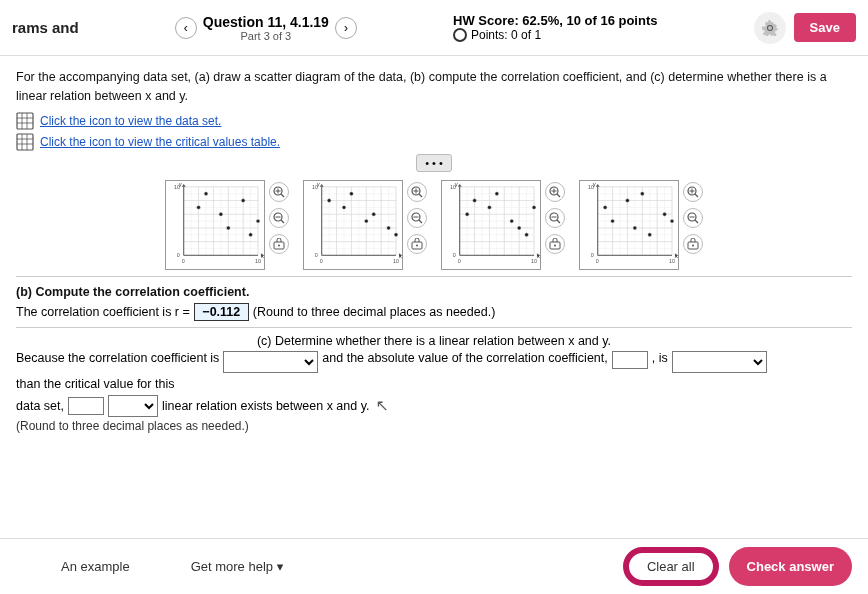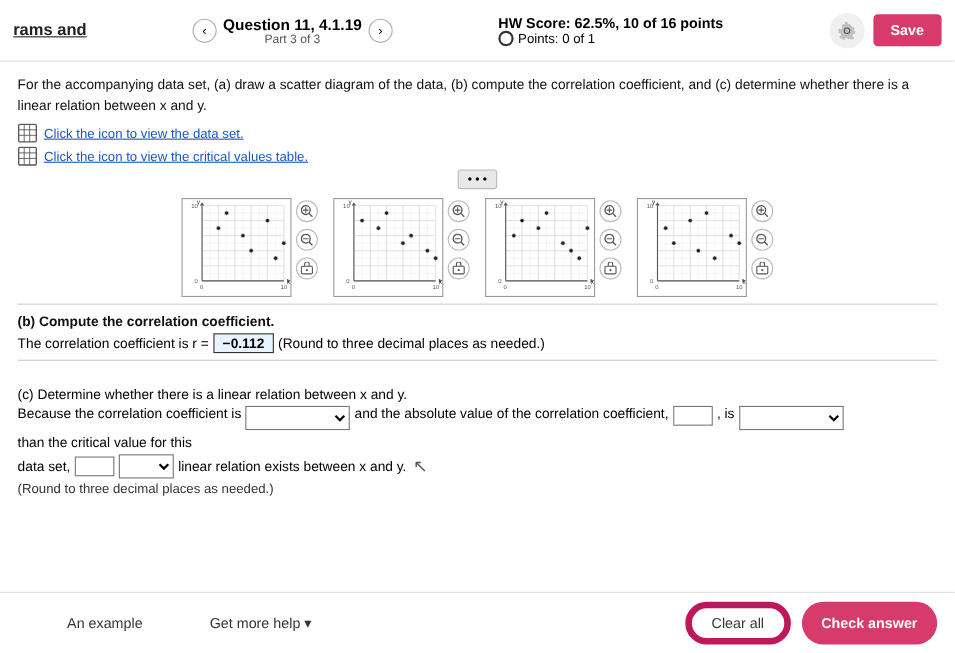--- a/index.html
+++ b/index.html
@@ -19,21 +19,20 @@
       justify-content: space-between;
       background: #fff;
       border-bottom: 1px solid #ddd;
       padding: 8px 12px;
       height: 56px;
     }
     .header-left {
       font-weight: bold;
       font-size: 15px;
       color: #222;
-      text-decoration: underline;
     }
     .header-center {
       text-align: center;
     }
     .header-center .question-title {
       font-weight: bold;
       font-size: 14px;
     }
     .header-center .part-label {
       font-size: 11px;
@@ -203,21 +202,22 @@
       padding: 1px 6px;
       font-size: 12.5px;
       min-width: 55px;
       font-weight: bold;
       text-align: center;
     }
 
     
     .linear-row {
       font-size: 12.5px;
-      margin: 24px 0 3px 0;
+      margin: 6px 0 3px 0;
+      text-align: center;
     }
     .determine-row {
       display: flex;
       align-items: flex-start;
       gap: 4px;
       flex-wrap: wrap;
       font-size: 12.5px;
       margin-bottom: 4px;
     }
     .dropdown-select {

